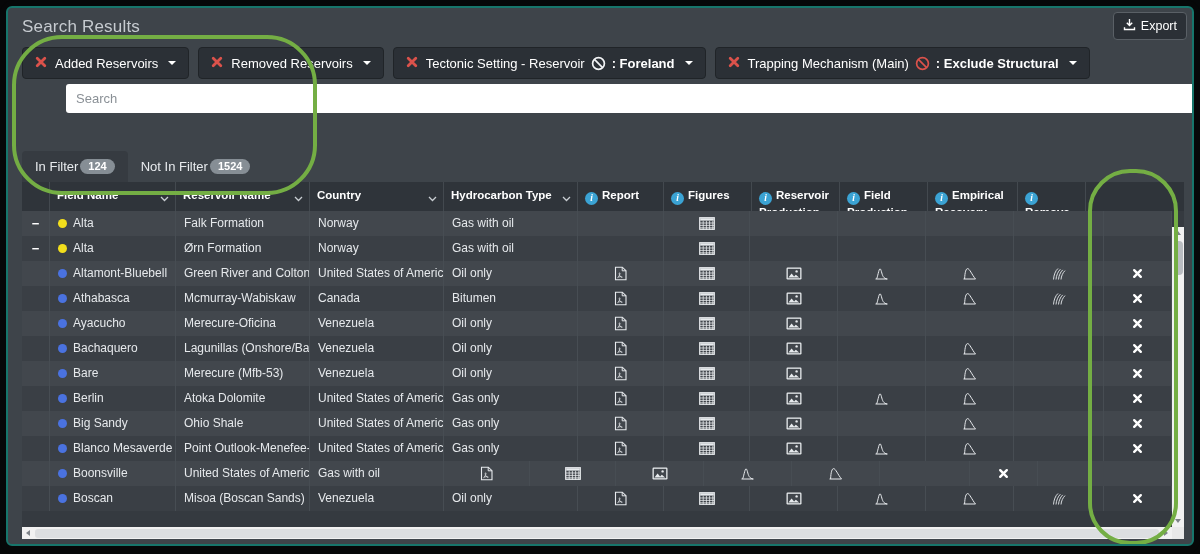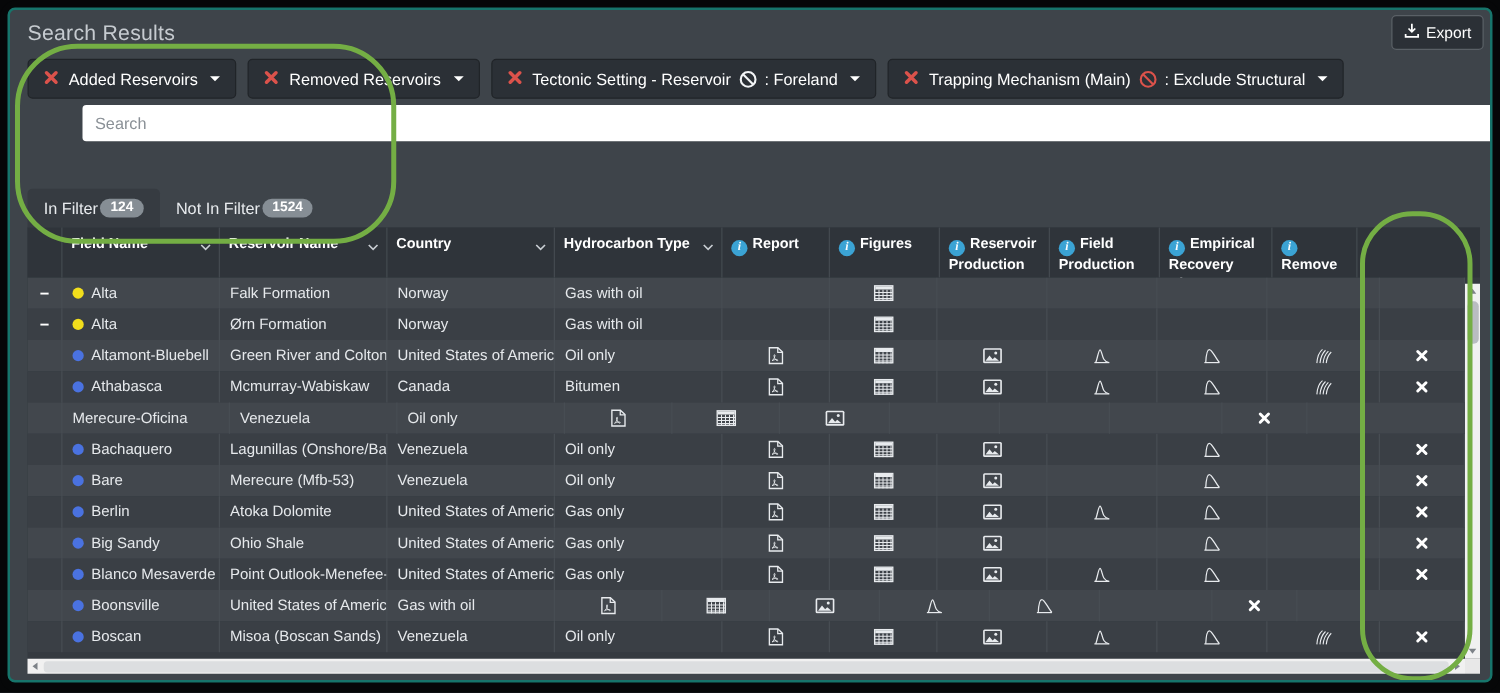--- a/index.html
+++ b/index.html
@@ -10,40 +10,40 @@
   
   .page-title{position:absolute;left:14px;top:9px;font-size:17px;color:#c6cbd0;letter-spacing:.2px;}
   .export-btn{position:absolute;right:5px;top:4px;display:flex;align-items:center;gap:5px;
               background:#2b3036;border:1px solid #5a6066;border-radius:4px;color:#fff;
               font-size:12.5px;padding:5px 9px;font-family:inherit;cursor:pointer;}
 
   
   .filter-row{position:absolute;left:14px;top:39px;display:flex;gap:9px;}
   .fbtn{display:flex;align-items:center;gap:8px;height:32px;padding:0 12px;background:#2b3036;
         border:1px solid #202428;border-radius:4px;color:#fff;font-size:13px;font-family:inherit;cursor:pointer;white-space:nowrap;}
-  .fbtn b{font-weight:normal;}
+  .fbtn b{font-weight:bold;}
   .fbtn .ban{display:inline-flex;margin:0 -2px;}
   .caret{width:0;height:0;border-left:4px solid transparent;border-right:4px solid transparent;
          border-top:4.5px solid #fff;display:inline-block;margin-left:2px;}
 
   
   .search{position:absolute;left:14px;top:76px;width:1138px;height:29px;border:none;border-radius:3px;
           padding:0 10px;font-size:13px;color:#6d28d9;background:#fff;font-family:inherit;outline:none;margin-left:44px;}
   .search::placeholder{color:#8a9096;}
 
   
   .tabs{position:absolute;left:14px;top:143px;display:flex;height:31px;}
   .tab{display:flex;align-items:center;gap:2px;padding:0 13px;color:#e8ebee;font-size:13px;cursor:pointer;
        border-radius:4px 4px 0 0;}
   .tab.active{background:#363b41;}
   .badge{background:#868e95;color:#fff;border-radius:10px;padding:2px 8px;font-size:11px;font-weight:bold;line-height:1;}
 
   
   .table{position:absolute;left:14px;top:174px;width:1162px;height:357px;background:#353a40;}
-  .thead{display:flex;height:40px;background:#2f343a;box-sizing:border-box;}
+  .thead{display:flex;height:29px;background:#2f343a;box-sizing:border-box;}
   .th{box-sizing:border-box;border-right:1px solid #43494f;padding:6px 7px;font-weight:bold;color:#fff;
       font-size:11.5px;line-height:1.3;position:relative;overflow:hidden;}
   .th .sortch{position:absolute;right:6px;top:9px;}
   .tbody{width:1150px;height:300px;overflow:hidden;}
   .tr{display:flex;height:25px;}
   .tr.odd{background:#42474d;} .tr.even{background:#3a3f45;}
   .td{box-sizing:border-box;height:25px;line-height:25px;border-right:1px solid #474d53;padding:0 8px;
       font-size:12px;color:#e6e9ec;white-space:nowrap;overflow:hidden;}
   .td.gut,.th.gut{flex:0 0 28px;padding:0;text-align:center;}
   .td.ico{display:flex;align-items:center;justify-content:center;padding:0;}
@@ -352,20 +352,21 @@
             <div class="td ico" style="flex: 0 0 68px;">
               <span class="cellicon">
                 <svg width="11" height="11" viewBox="0 0 11 11">
                   <path d="M2.2 2.2l6.6 6.6M8.8 2.2L2.2 8.8" stroke="#fff" stroke-width="2.4" stroke-linecap="round"></path>
                 </svg>
               </span>
             </div>
           </div>
           <div class="tr odd">
             <div class="td gut"></div>
+            <div class="td" style="flex: 0 0 126px;"><span class="dot blue"></span>Ayacucho</div>
             <div class="td" style="flex: 0 0 134px;">Merecure-Oficina</div>
             <div class="td" style="flex: 0 0 134px;">Venezuela</div>
             <div class="td" style="flex: 0 0 134px;">Oil only</div>
             <div class="td ico" style="flex: 0 0 86px;">
               <span class="cellicon">
                 <svg width="13" height="15" viewBox="0 0 13 15">
                   <path d="M1.5 1.2h6.8L12 4.7v9.1H1.5z" fill="none" stroke="#e8ebee" stroke-width="1.1"></path>
                   <path d="M8.2 1.2v3.6H12" fill="none" stroke="#e8ebee" stroke-width="1"></path>
                   <path d="M3.6 11.6c1-.4 2.1-2.7 2.4-4 .2-1-.7-1.1-.8-.2-.1 1.3 1.3 3.9 2.4 4.1.9.2.9-.7-.2-.9-1.2-.2-3 .6-3.8 1z" fill="none" stroke="#e8ebee" stroke-width=".7"></path>
                 </svg>

